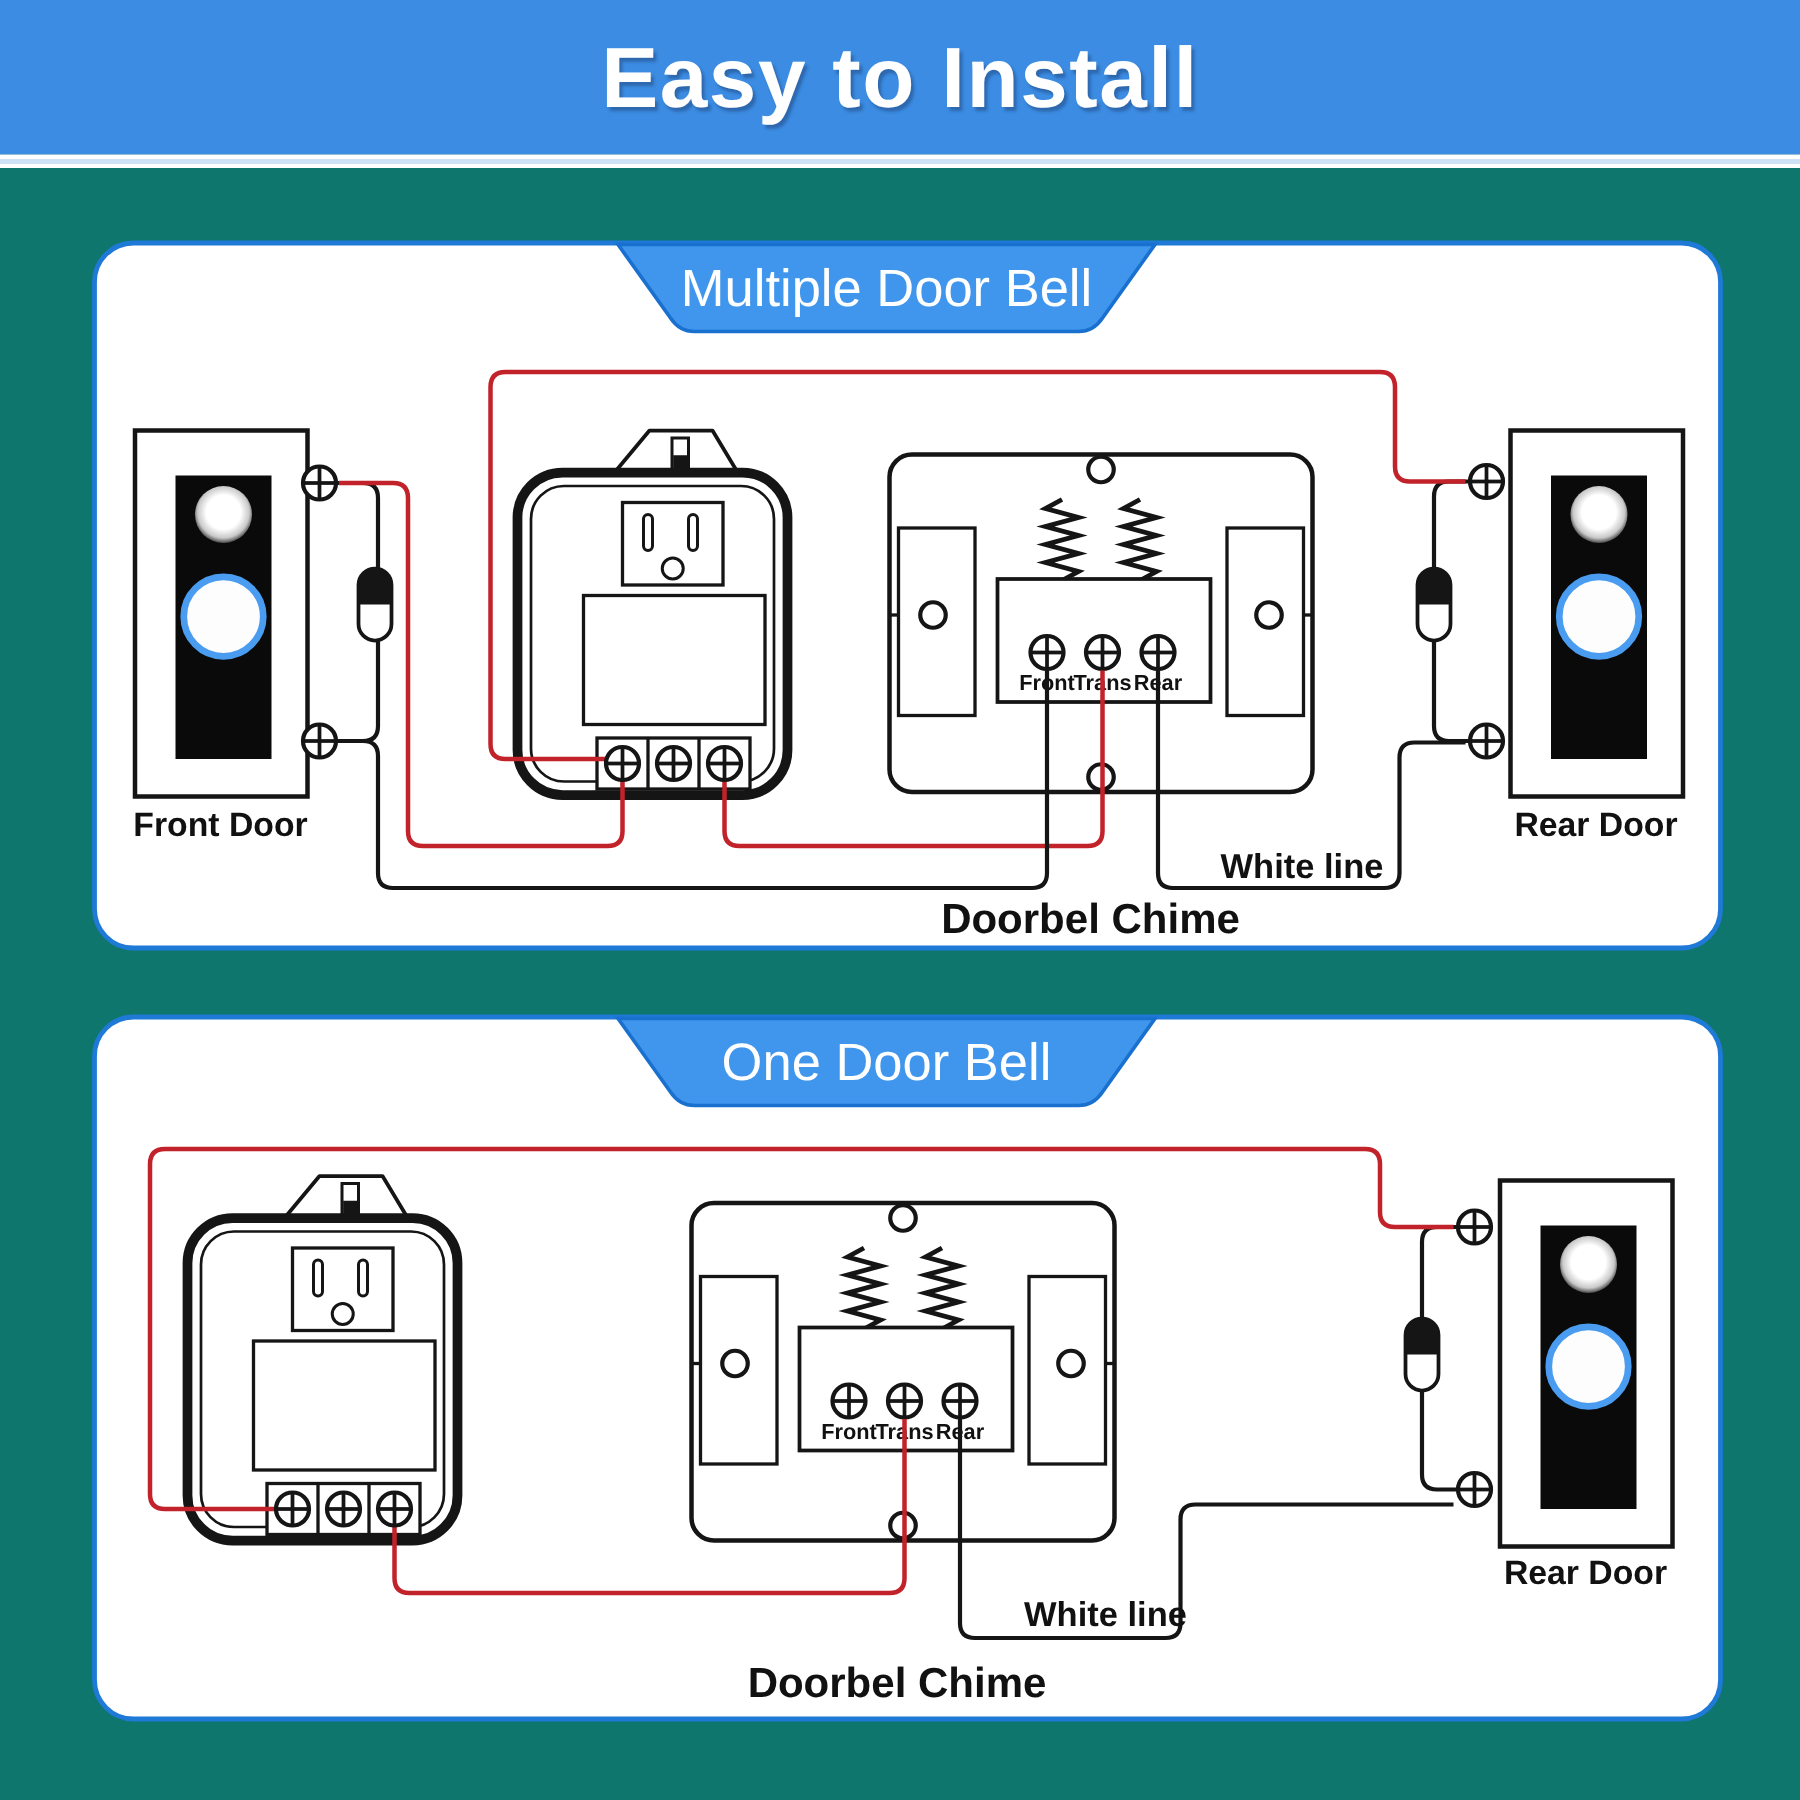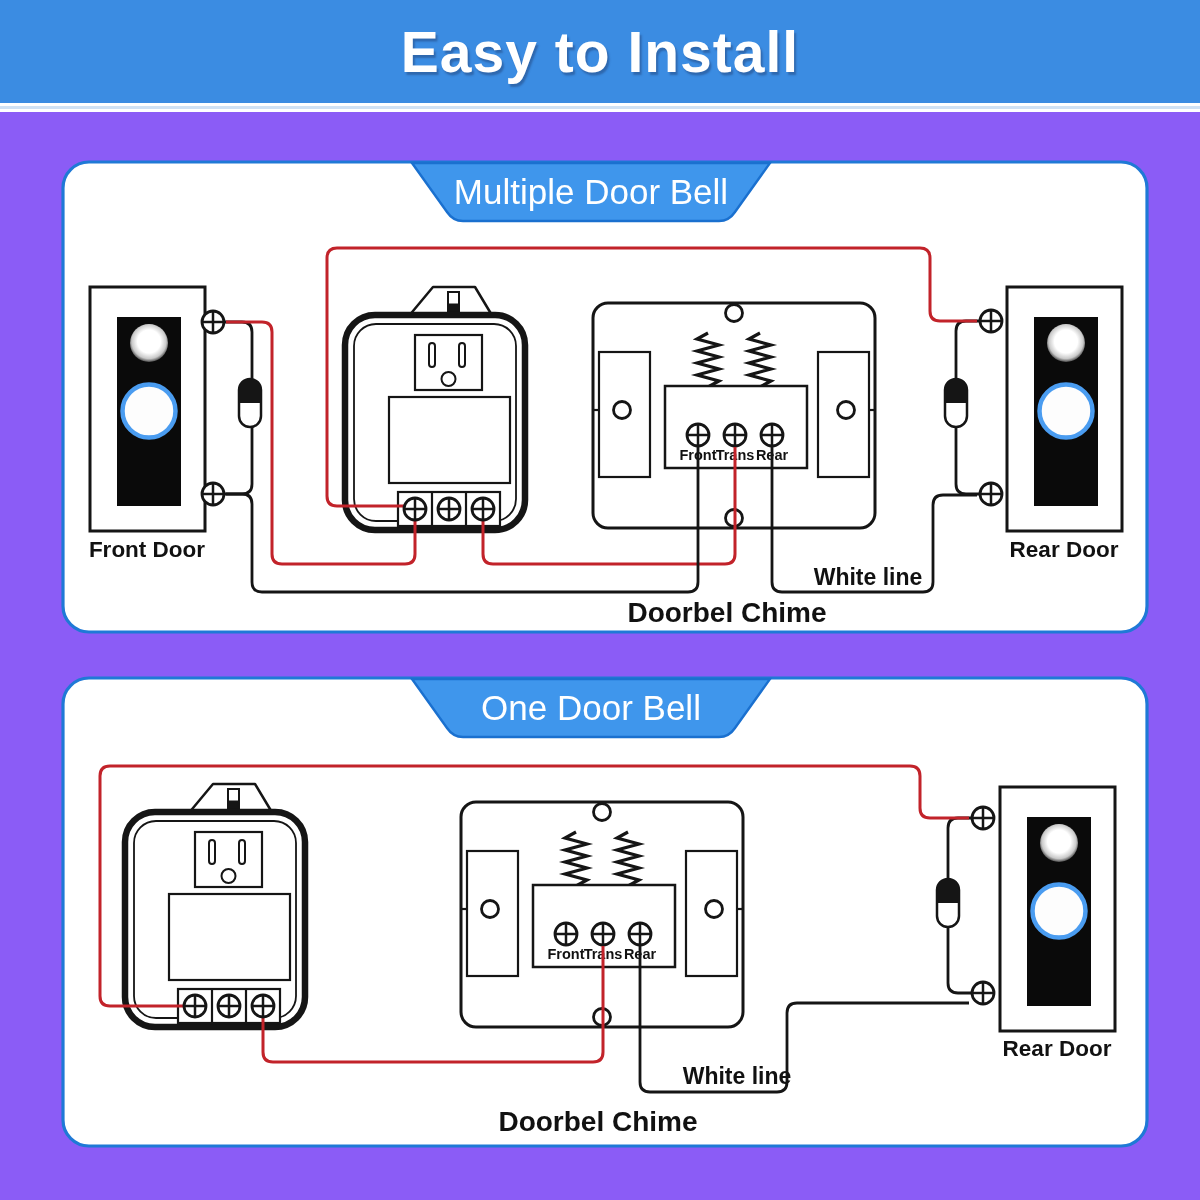--- a/index.html
+++ b/index.html
@@ -1,16 +1,16 @@
 <!DOCTYPE html>
 <html><head>
 <meta charset="utf-8">
 <style>
   html,body{margin:0;padding:0;background:#ffffff;}
-  #stage{width:1200px;height:1200px;position:relative;background:#8b5cf6;
+  #stage{width:1200px;height:1200px;position:relative;background:#0f766e;
          font-family:"Liberation Sans", sans-serif;}
   #hdr{height:103px;background:#3b8ce2;display:flex;align-items:center;justify-content:center;}
   #hdr span{color:#ffffff;font-size:57px;font-weight:bold;letter-spacing:1px;
             text-shadow:2px 3px 2px rgba(30,60,110,.45);}
   #hdr-strip{height:9px;background:linear-gradient(#ffffff 0 30%,#cfe1f4 30% 72%,#ffffff 72% 100%);}
   svg{display:block;}
   text{font-family:"Liberation Sans", sans-serif;fill:#111;}
   .wire-red{stroke:#c2232a;stroke-width:3;fill:none;}
   .wire-blk{stroke:#151515;stroke-width:2.8;fill:none;}
   .lbl{font-weight:bold;font-size:22.5px;text-anchor:middle;}

